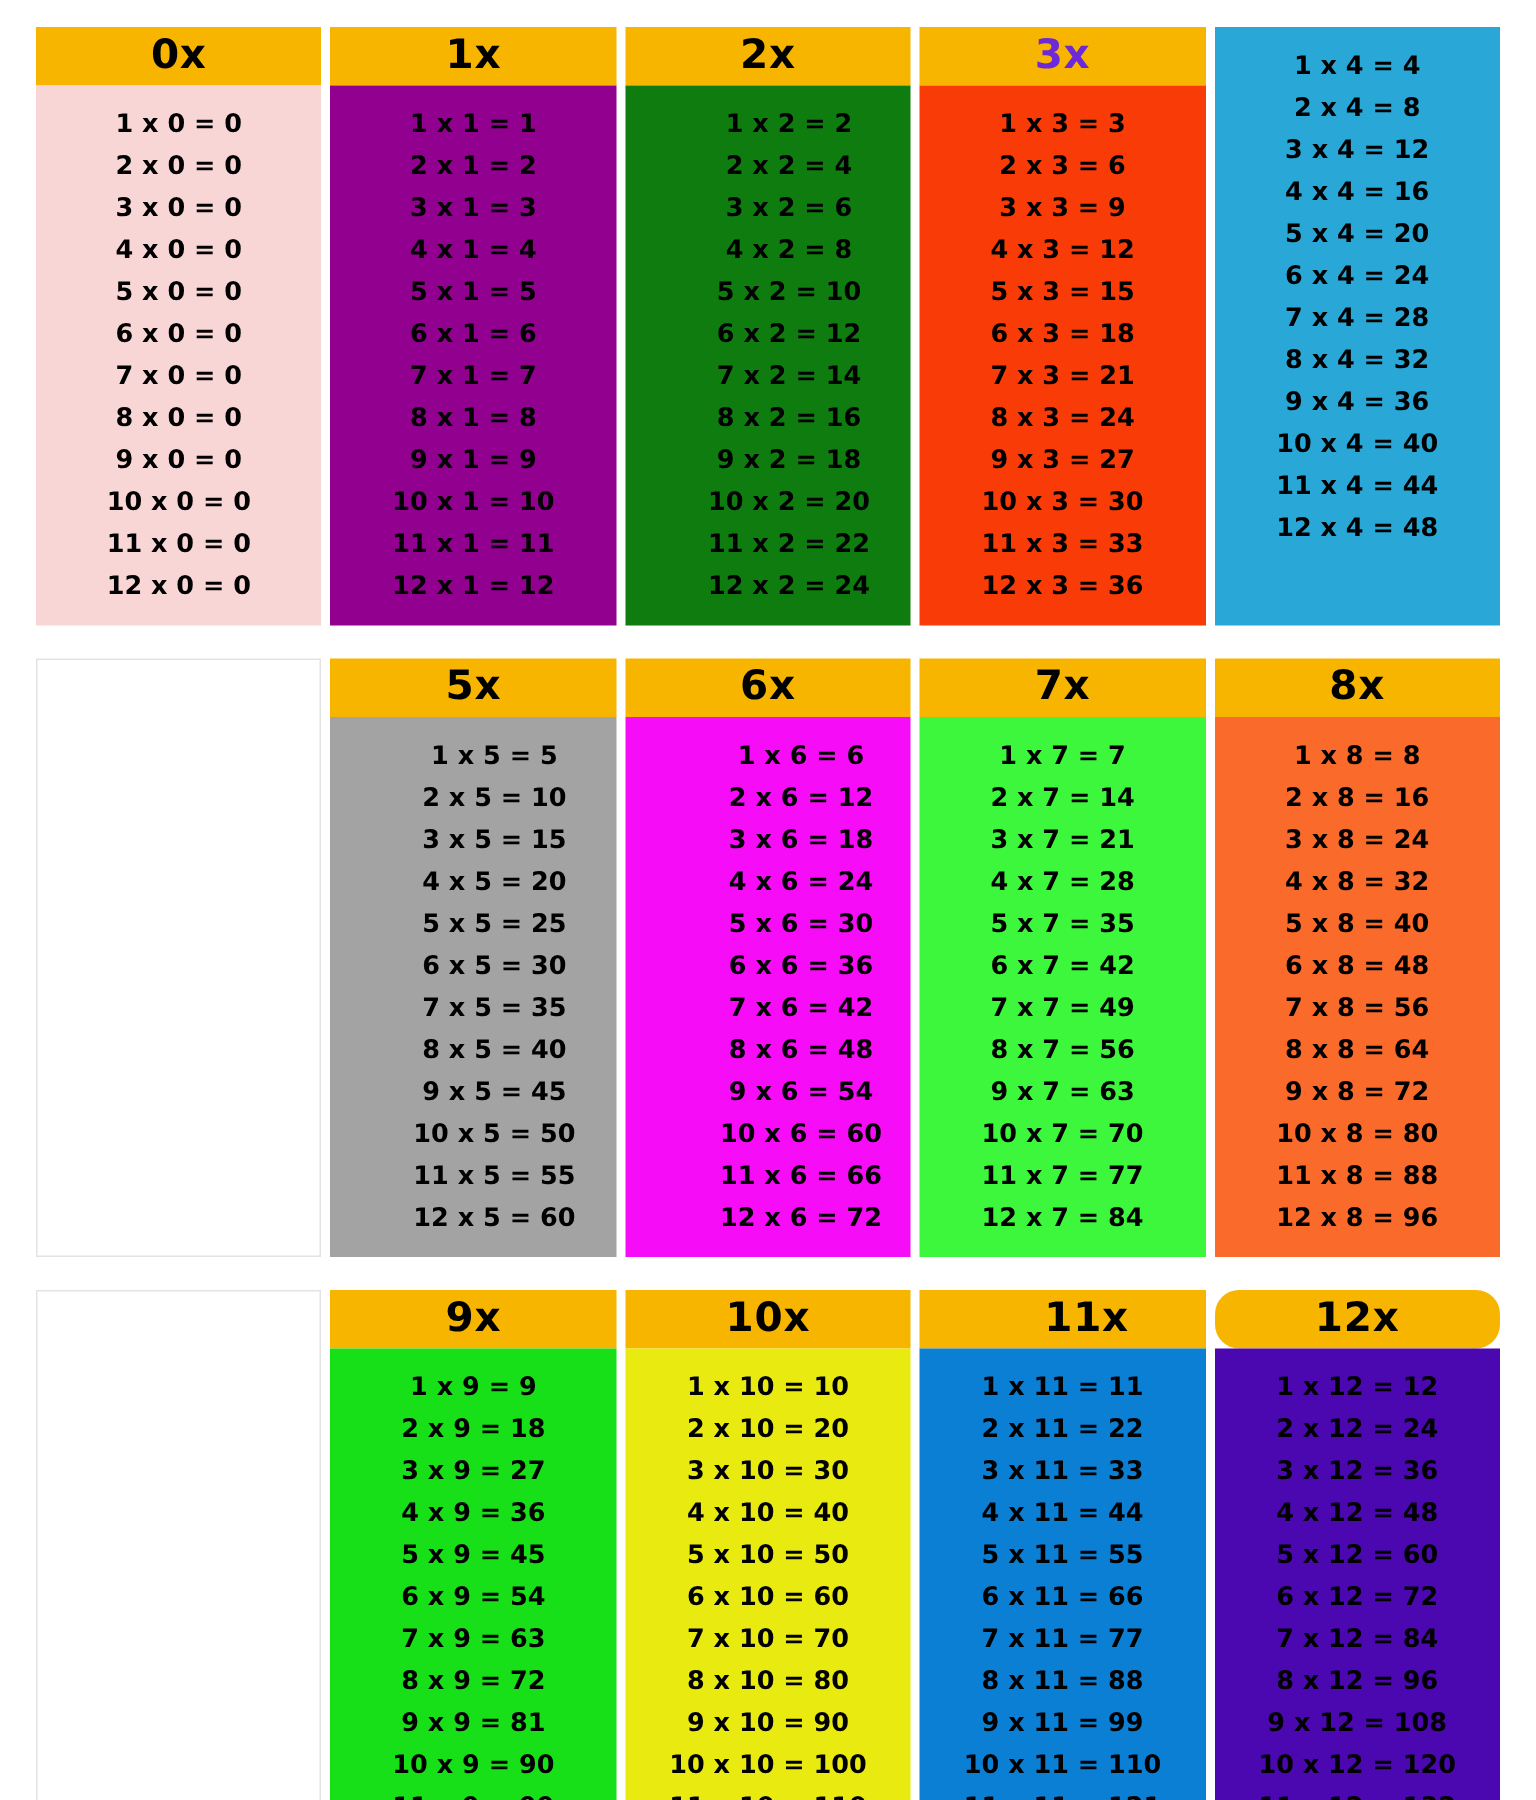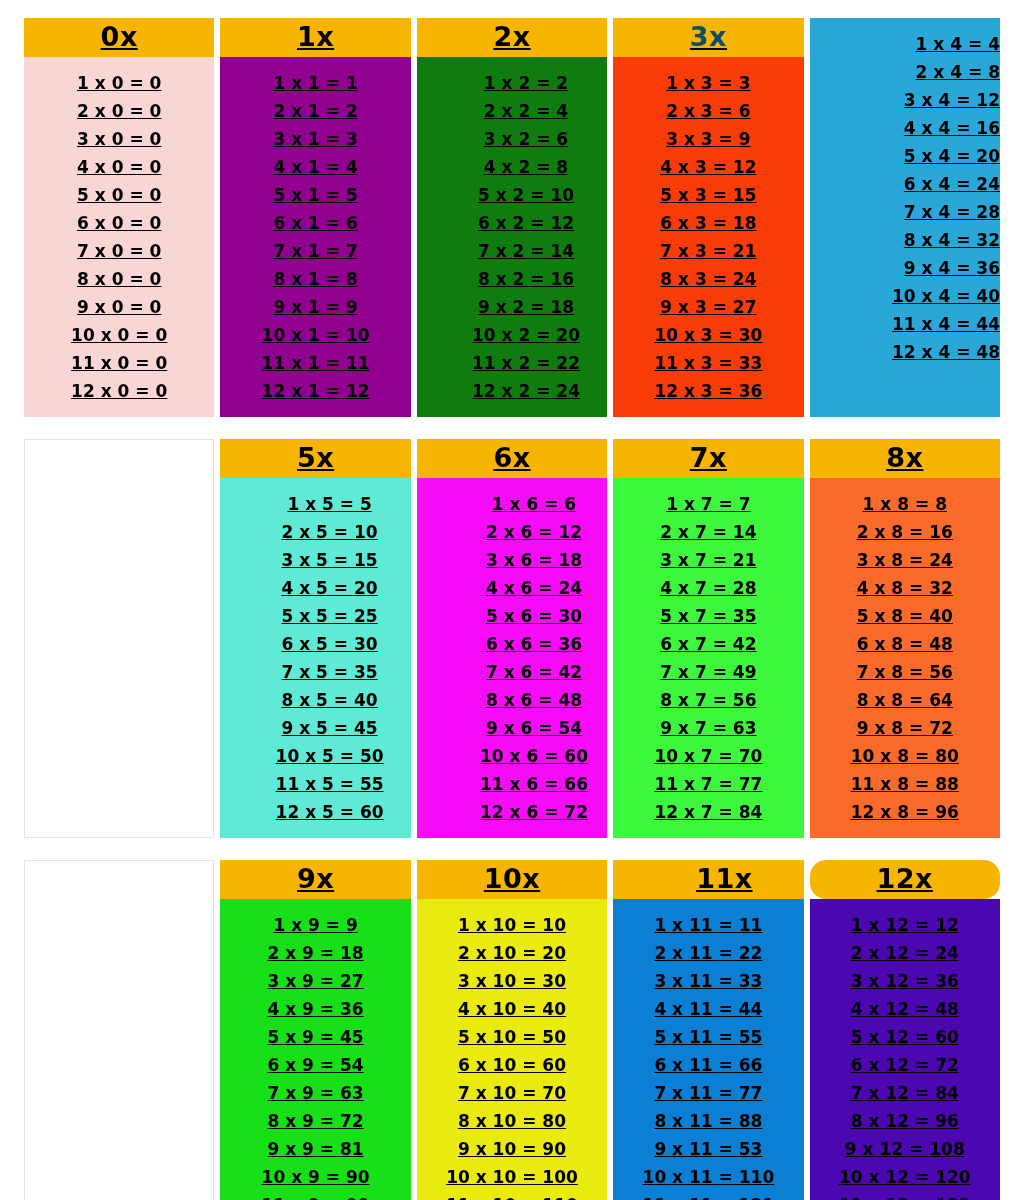--- a/index.html
+++ b/index.html
@@ -12,21 +12,20 @@
     height: 1200px;
     font-family: "DejaVu Sans", sans-serif;
     overflow: hidden;
   }
   .sheet {
     width: 1024px;
     height: 916px;
     position: relative;
     box-sizing: border-box;
     padding: 18px 24px 10px 24px;
-    text-decoration: underline;
   }
   .grid {
     display: grid;
     grid-template-columns: repeat(5, 1fr);
     column-gap: 6px;
     row-gap: 22px;
   }
   .cell {
     display: flex;
     flex-direction: column;
@@ -117,56 +116,56 @@
           <div class="row">6 x 2 = 12</div>
           <div class="row">7 x 2 = 14</div>
           <div class="row">8 x 2 = 16</div>
           <div class="row">9 x 2 = 18</div>
           <div class="row">10 x 2 = 20</div>
           <div class="row">11 x 2 = 22</div>
           <div class="row">12 x 2 = 24</div>
         </div>
       </div>
       <div class="cell">
-        <div class="head" style="background: rgb(247, 181, 0); color: #0c4a6e;">3x</div>
+        <div class="head" style="background: rgb(247, 181, 0); color: #6d28d9;">3x</div>
         <div class="body" style="background: rgb(249, 59, 7); color: rgb(0, 0, 0);">
           <div class="row">1 x 3 = 3</div>
           <div class="row">2 x 3 = 6</div>
           <div class="row">3 x 3 = 9</div>
           <div class="row">4 x 3 = 12</div>
           <div class="row">5 x 3 = 15</div>
           <div class="row">6 x 3 = 18</div>
           <div class="row">7 x 3 = 21</div>
           <div class="row">8 x 3 = 24</div>
           <div class="row">9 x 3 = 27</div>
           <div class="row">10 x 3 = 30</div>
           <div class="row">11 x 3 = 33</div>
           <div class="row">12 x 3 = 36</div>
         </div>
       </div>
       <div class="cell">
-        <div class="body" style="background: rgb(41, 168, 216); color: rgb(0, 0, 0); align-items: flex-end;">
+        <div class="body" style="background: rgb(41, 168, 216); color: rgb(0, 0, 0);">
           <div class="row">1 x 4 = 4</div>
           <div class="row">2 x 4 = 8</div>
           <div class="row">3 x 4 = 12</div>
           <div class="row">4 x 4 = 16</div>
           <div class="row">5 x 4 = 20</div>
           <div class="row">6 x 4 = 24</div>
           <div class="row">7 x 4 = 28</div>
           <div class="row">8 x 4 = 32</div>
           <div class="row">9 x 4 = 36</div>
           <div class="row">10 x 4 = 40</div>
           <div class="row">11 x 4 = 44</div>
           <div class="row">12 x 4 = 48</div>
         </div>
       </div>
       <div class="cell empty placeholder"></div>
       <div class="cell">
         <div class="head" style="background: rgb(247, 181, 0); color: rgb(0, 0, 0);">5x</div>
-        <div class="body" style="background: #5eead4; color: rgb(0, 0, 0); padding-left: 28px;">
+        <div class="body" style="background: #a3a3a3; color: rgb(0, 0, 0); padding-left: 28px;">
           <div class="row">1 x 5 = 5</div>
           <div class="row">2 x 5 = 10</div>
           <div class="row">3 x 5 = 15</div>
           <div class="row">4 x 5 = 20</div>
           <div class="row">5 x 5 = 25</div>
           <div class="row">6 x 5 = 30</div>
           <div class="row">7 x 5 = 35</div>
           <div class="row">8 x 5 = 40</div>
           <div class="row">9 x 5 = 45</div>
           <div class="row">10 x 5 = 50</div>
@@ -262,21 +261,21 @@
         <div class="head" style="background: rgb(247, 181, 0); color: rgb(0, 0, 0); padding-left: 32px;">11x</div>
         <div class="body" style="background: rgb(10, 127, 212); color: rgb(0, 0, 0);">
           <div class="row">1 x 11 = 11</div>
           <div class="row">2 x 11 = 22</div>
           <div class="row">3 x 11 = 33</div>
           <div class="row">4 x 11 = 44</div>
           <div class="row">5 x 11 = 55</div>
           <div class="row">6 x 11 = 66</div>
           <div class="row">7 x 11 = 77</div>
           <div class="row">8 x 11 = 88</div>
-          <div class="row">9 x 11 = 53</div>
+          <div class="row">9 x 11 = 99</div>
           <div class="row">10 x 11 = 110</div>
           <div class="row">11 x 11 = 121</div>
         </div>
       </div>
       <div class="cell">
         <div class="head" style="background: rgb(247, 181, 0); color: rgb(0, 0, 0); border-radius: 16px;">12x</div>
         <div class="body" style="background: rgb(75, 8, 176); color: rgb(0, 0, 0);">
           <div class="row">1 x 12 = 12</div>
           <div class="row">2 x 12 = 24</div>
           <div class="row">3 x 12 = 36</div>

